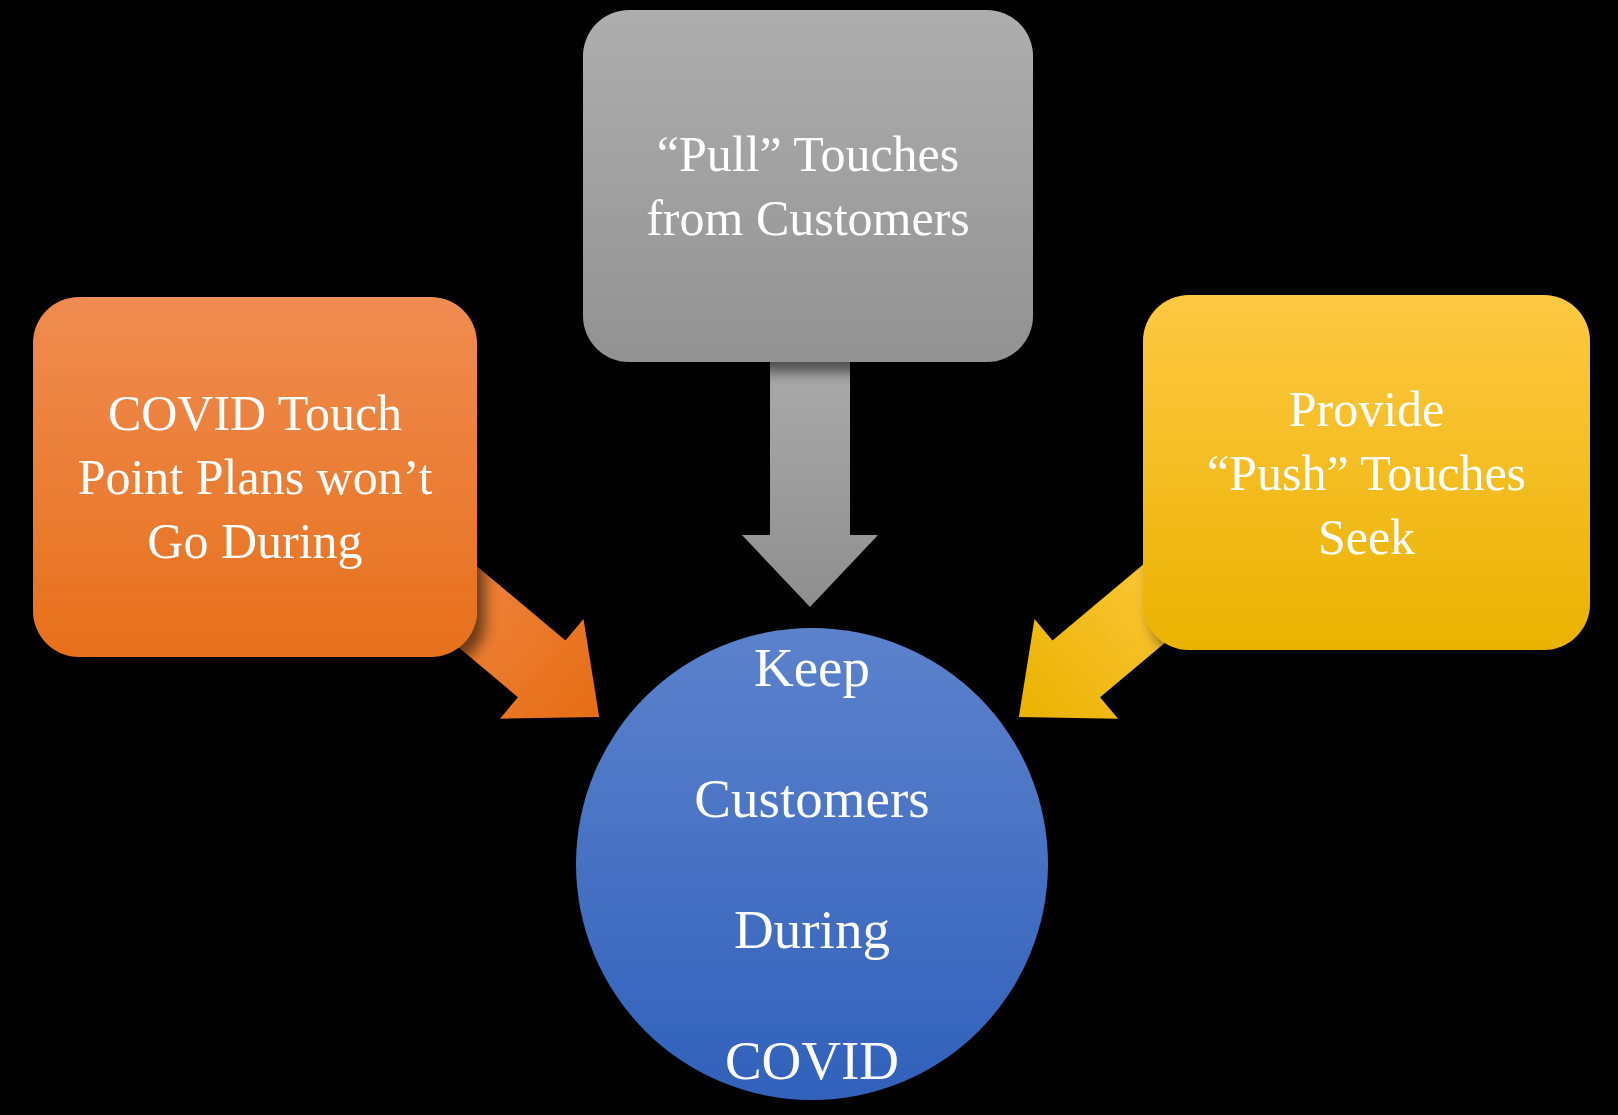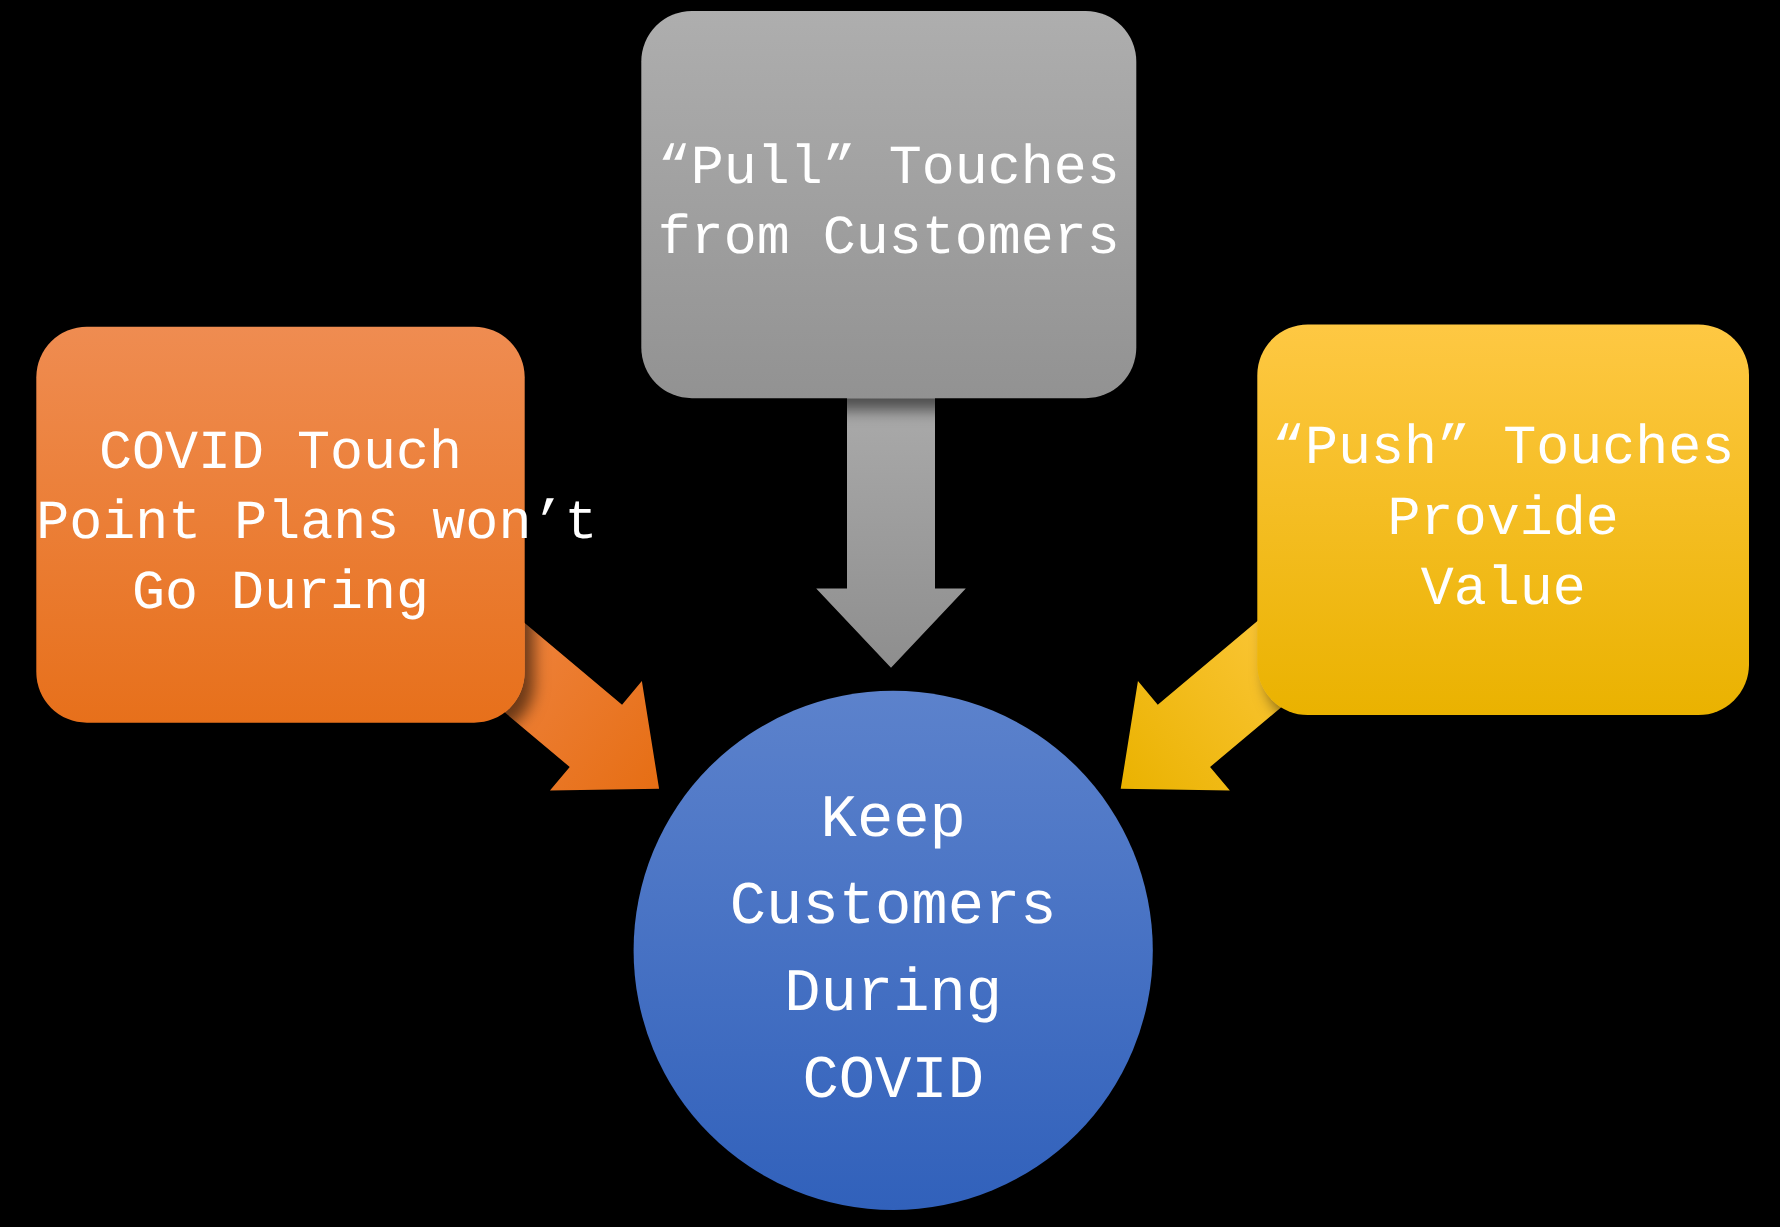--- a/index.html
+++ b/index.html
@@ -6,21 +6,21 @@
     margin: 0;
     padding: 0;
     background: #000000;
   }
   .canvas {
     position: relative;
     width: 1618px;
     height: 1115px;
     background: #000000;
     overflow: hidden;
-    font-family: Liberation Mono, monospace;
+    font-family: Liberation Serif, serif;
   }
   .arrows-layer {
     position: absolute;
     left: 0;
     top: 0;
     width: 1618px;
     height: 1115px;
   }
   .shape {
     position: absolute;
@@ -52,20 +52,21 @@
     background: linear-gradient(to bottom, #FEC843 0%, #EAB200 100%);
   }
   .circle-blue {
     left: 576px; top: 628px;
     width: 472px; height: 472px;
     border-radius: 50%;
     background: linear-gradient(to bottom, #5C82CC 0%, #3161BB 100%);
     font-size: 55px;
     line-height: 79px;
     box-shadow: 8px 10px 14px rgba(0,0,0,0.5);
+    justify-content: space-between;
   }
   .text-line { white-space: nowrap; }
 </style>
 </head>
 <body>
 
 <div class="canvas">
 
   <svg class="arrows-layer" viewBox="0 0 1618 1115" xmlns="http://www.w3.org/2000/svg">
     <defs>
@@ -95,23 +96,23 @@
     <div class="text-line">from Customers</div>
   </div>
 
   <div class="shape box box-orange">
     <div class="text-line">COVID Touch</div>
     <div class="text-line">Point Plans won’t</div>
     <div class="text-line">Go During</div>
   </div>
 
   <div class="shape box box-yellow">
+    <div class="text-line">Provide</div>
     <div class="text-line">“Push” Touches</div>
-    <div class="text-line">Provide</div>
-    <div class="text-line">Value</div>
+    <div class="text-line">Seek</div>
   </div>
 
   <div class="shape circle-blue">
     <div class="text-line">Keep</div>
     <div class="text-line">Customers</div>
     <div class="text-line">During</div>
     <div class="text-line">COVID</div>
   </div>
 
 </div>

